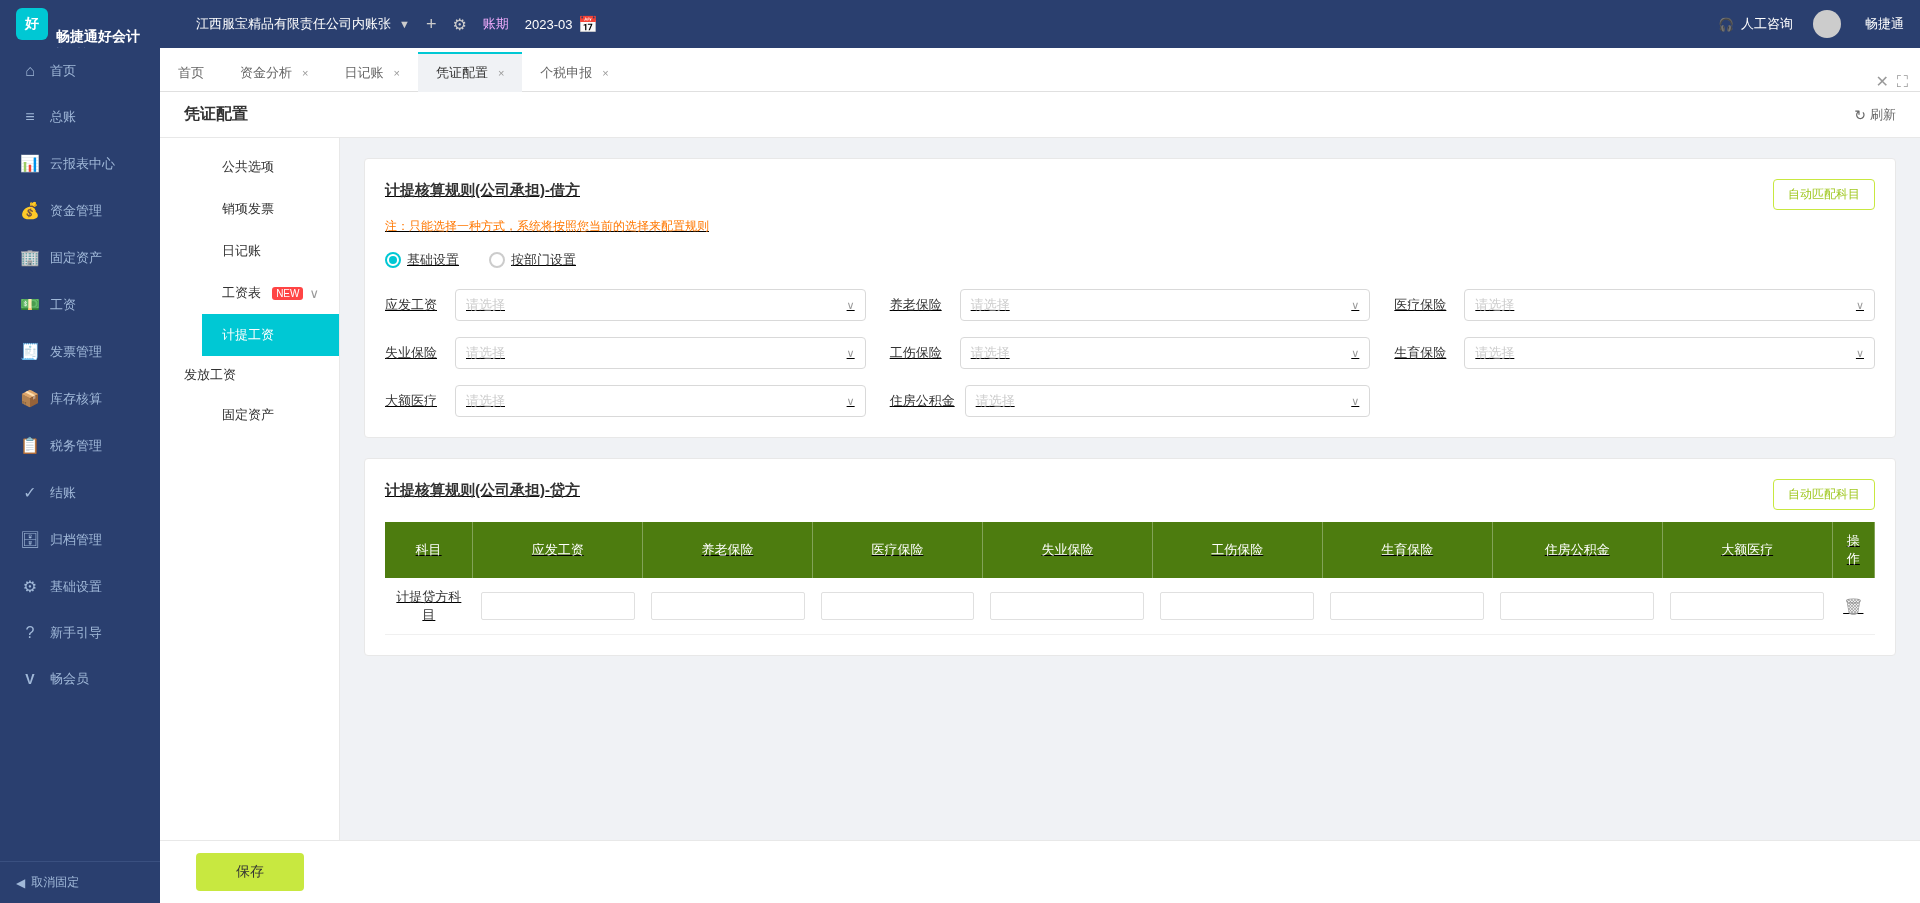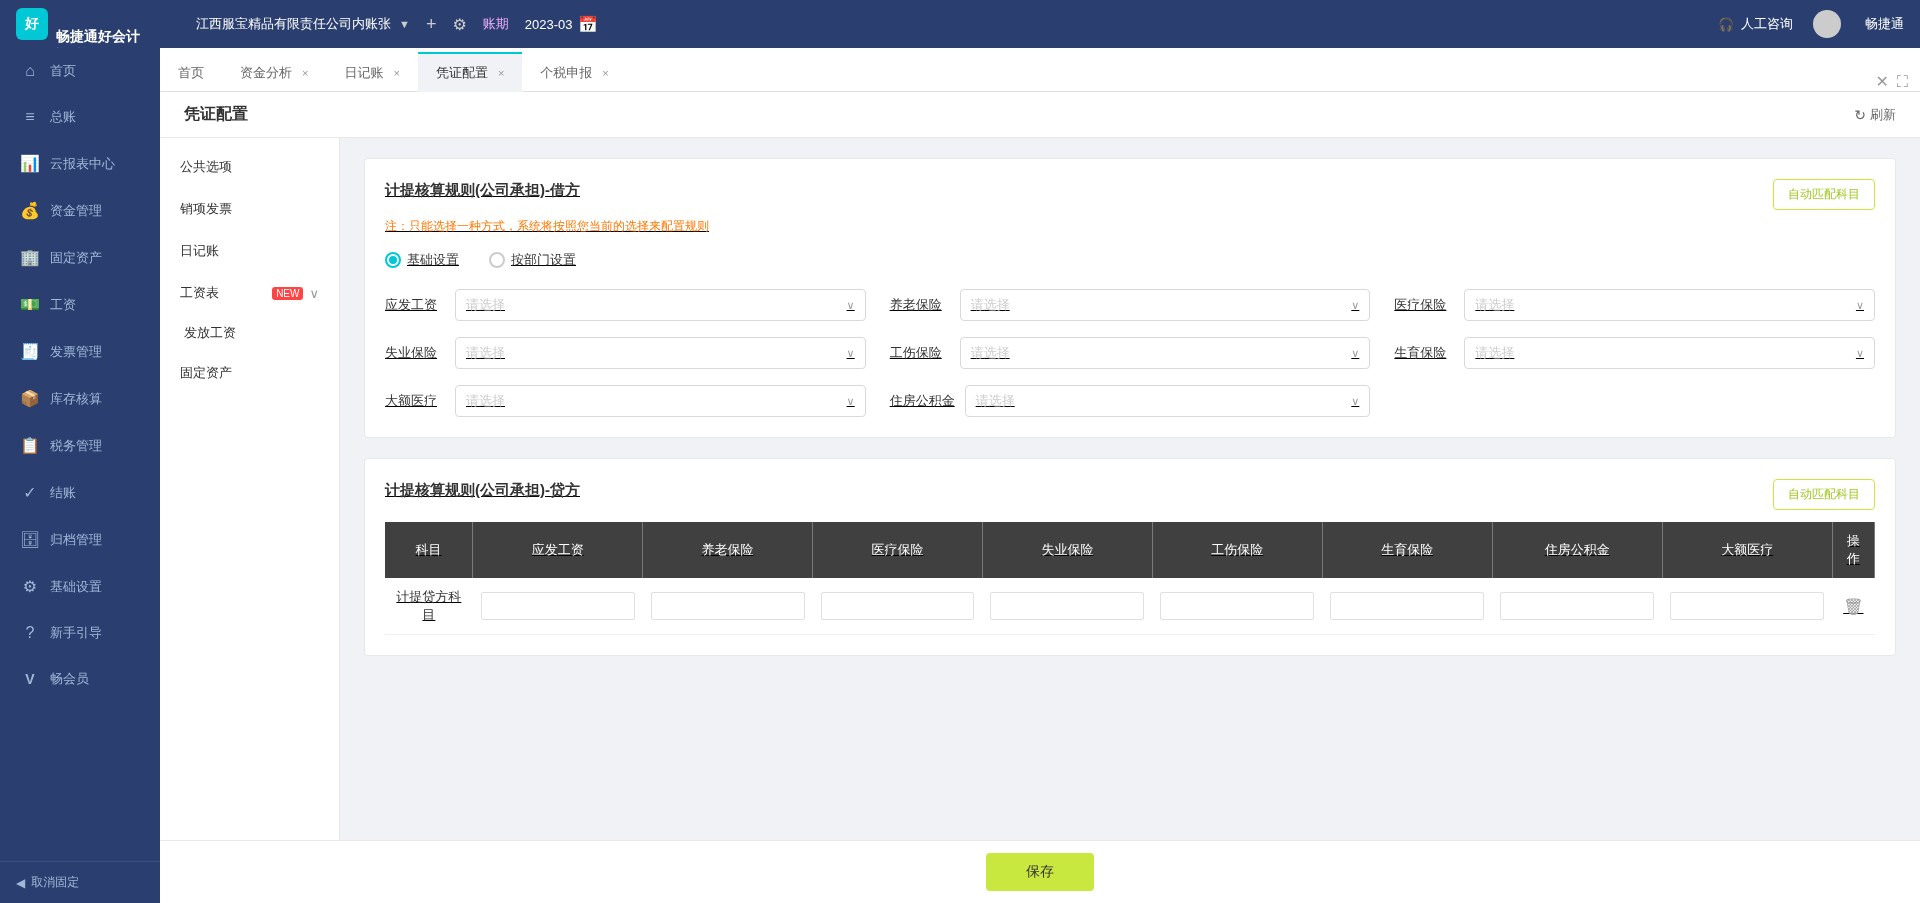--- a/index.html
+++ b/index.html
@@ -44,21 +44,21 @@
     .tab-actions span { font-size: 18px; color: #999; cursor: pointer; }
     .page-header { background: white; padding: 12px 24px; border-bottom: 1px solid #e8e8e8; display: flex; align-items: center; justify-content: space-between; flex-shrink: 0; }
     .page-title { font-size: 16px; font-weight: 600; color: #333; }
     .refresh-btn { display: flex; align-items: center; gap: 4px; color: #666; font-size: 13px; cursor: pointer; }
 
     
     .two-panel { display: flex; flex: 1; overflow: hidden; }
 
     
     .left-nav { width: 180px; background: white; border-right: 1px solid #e8e8e8; padding-top: 8px; flex-shrink: 0; }
-    .left-nav-item { padding: 12px 20px; color: #333; cursor: pointer; font-size: 13px; position: relative; }
+    .left-nav-item { padding: 12px 20px; color: #333; cursor: pointer; font-size: 13px; position: relative; margin-left: 42px; }
     .left-nav-item.active { background: #00c8d4; color: white; }
     .left-nav-item .new-badge { background: #ff4444; color: white; font-size: 10px; padding: 1px 4px; border-radius: 3px; margin-left: 4px; }
     .left-nav-item .expand-arrow { float: right; color: #999; }
     .left-nav-sub { padding: 10px 24px; color: #333; cursor: pointer; font-size: 13px; }
 
     
     .main-panel { flex: 1; overflow-y: auto; padding: 20px 24px; text-decoration: underline; }
 
     
     .section { background: white; border-radius: 4px; padding: 20px; margin-bottom: 20px; border: 1px solid #e8e8e8; }
@@ -75,28 +75,28 @@
     .form-item { display: flex; align-items: center; gap: 10px; }
     .form-label { color: #333; font-size: 13px; white-space: nowrap; min-width: 60px; }
     .form-select { flex: 1; height: 32px; border: 1px solid #d9d9d9; border-radius: 4px; background: white; display: flex; align-items: center; justify-content: space-between; padding: 0 10px; cursor: pointer; color: #999; font-size: 13px; }
     .form-select .arrow { color: #999; font-size: 11px; }
 
     
     .auto-match-btn { background: white; border: 1px solid #c8e840; color: #a0c820; padding: 6px 14px; border-radius: 4px; cursor: pointer; font-size: 12px; float: right; }
 
     
     .data-table { width: 100%; border-collapse: collapse; margin-top: 12px; }
-    .data-table thead tr { background: #404040; }
+    .data-table thead tr { background: #4d7c0f; }
     .data-table thead th { color: white; padding: 10px 8px; text-align: center; font-size: 13px; font-weight: 500; border-right: 1px solid rgba(255,255,255,0.3); }
     .data-table tbody tr { border-bottom: 1px solid #f0f0f0; }
     .data-table tbody td { padding: 10px 8px; text-align: center; font-size: 13px; color: #333; }
     .table-input { width: 100%; height: 28px; border: 1px solid #e0e0e0; border-radius: 2px; padding: 0 6px; font-size: 12px; }
 
     
-    .save-bar { background: white; border-top: 1px solid #e8e8e8; padding: 12px 36px; display: flex; justify-content: center; flex-shrink: 0; }
+    .save-bar { background: white; border-top: 1px solid #e8e8e8; padding: 12px 36px; display: flex; justify-content: flex-start; flex-shrink: 0; }
     .save-btn { background: #c8e840; border: none; color: #333; padding: 10px 40px; border-radius: 4px; font-size: 14px; font-weight: 500; cursor: pointer; }
 
     
     .main-panel::-webkit-scrollbar { width: 6px; }
     .main-panel::-webkit-scrollbar-track { background: #f0f0f0; }
     .main-panel::-webkit-scrollbar-thumb { background: #ccc; border-radius: 3px; }
 
     .section-header { display: flex; align-items: center; justify-content: space-between; margin-bottom: 8px; }
 
     .delete-icon { color: #999; font-size: 16px; cursor: pointer; }
@@ -248,20 +248,23 @@
         </div>
         <div class="left-nav-item">
           <span>日记账</span>
         </div>
         <div class="left-nav-item" style="display:flex;align-items:center;justify-content:space-between;">
           <span>工资表</span>
           <span style="display:flex;align-items:center;gap:6px;">
             <span class="new-badge">NEW</span>
             <span class="expand-arrow">∨</span>
           </span>
+        </div>
+        <div class="left-nav-item active">
+          <span>计提工资</span>
         </div>
         <div class="left-nav-sub">
           <span>发放工资</span>
         </div>
         <div class="left-nav-item">
           <span>固定资产</span>
         </div>
       </div>
 
       <div class="main-panel">

